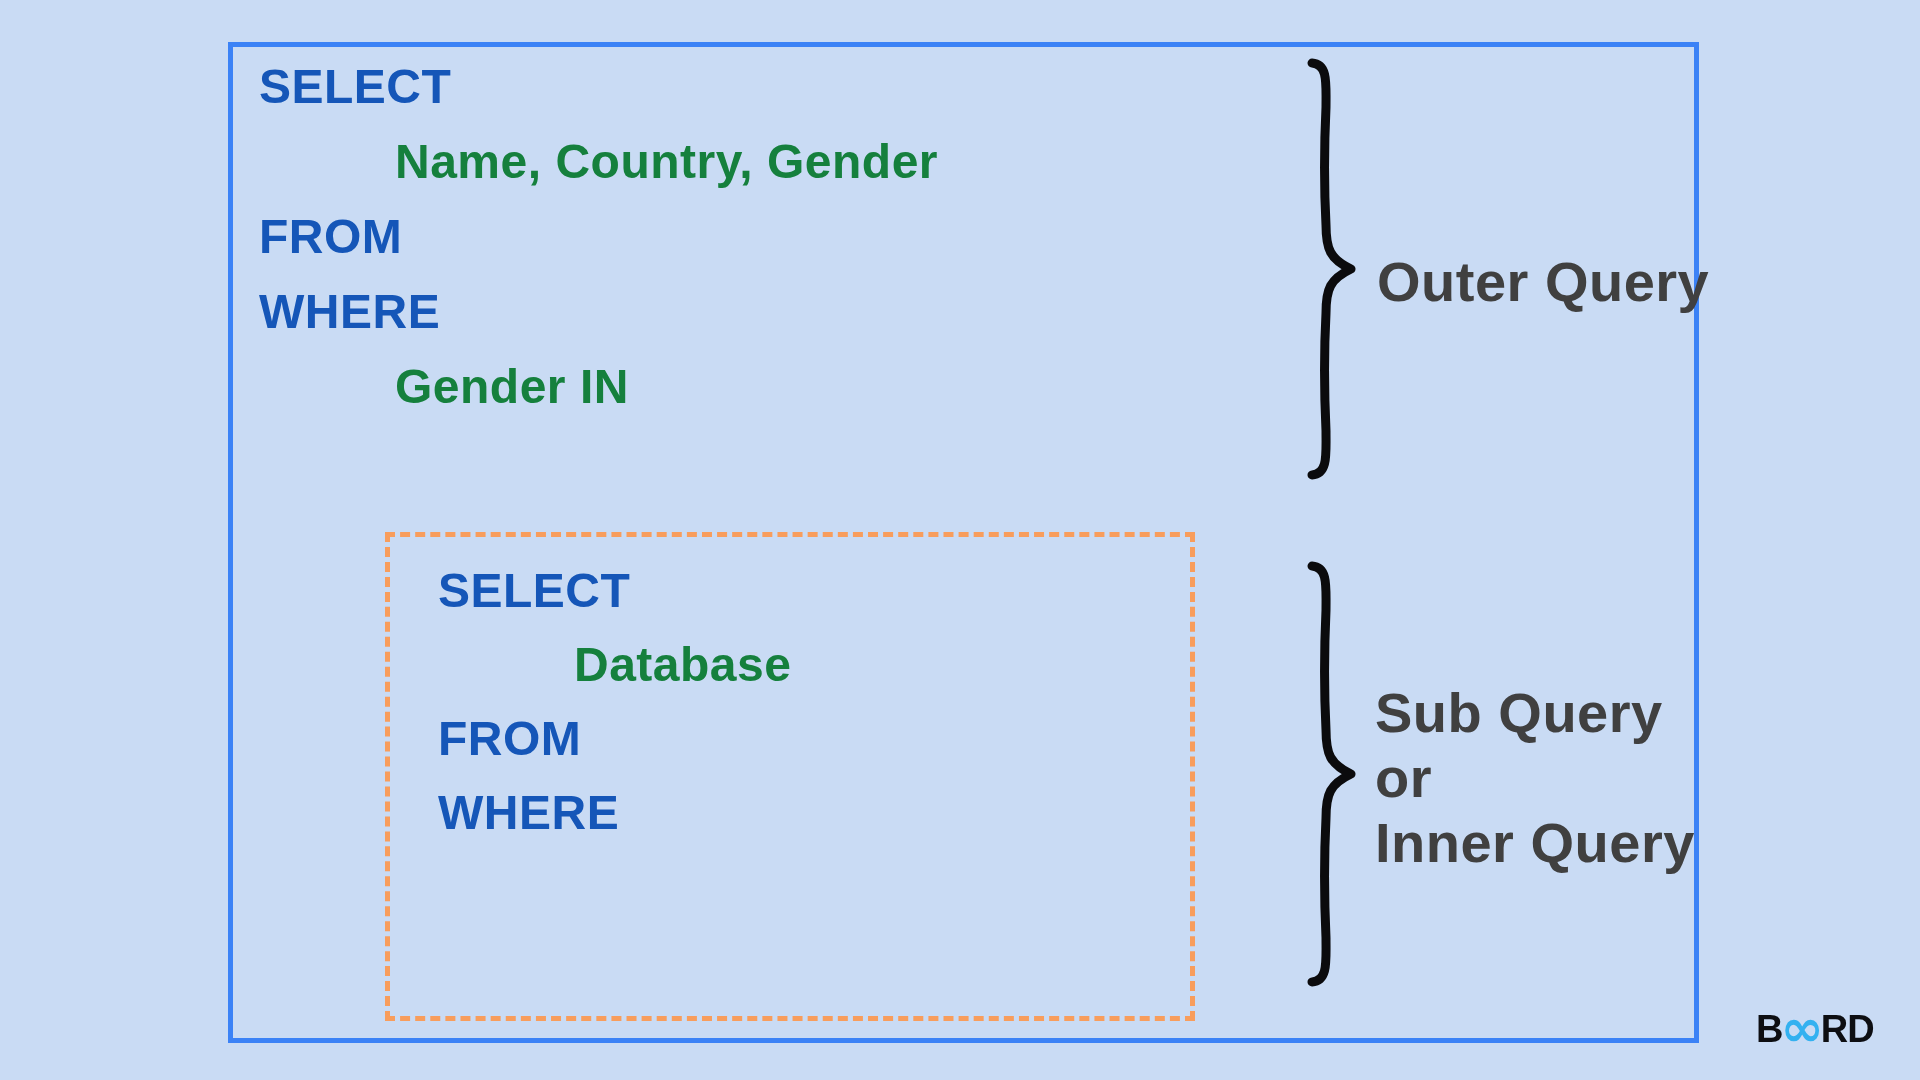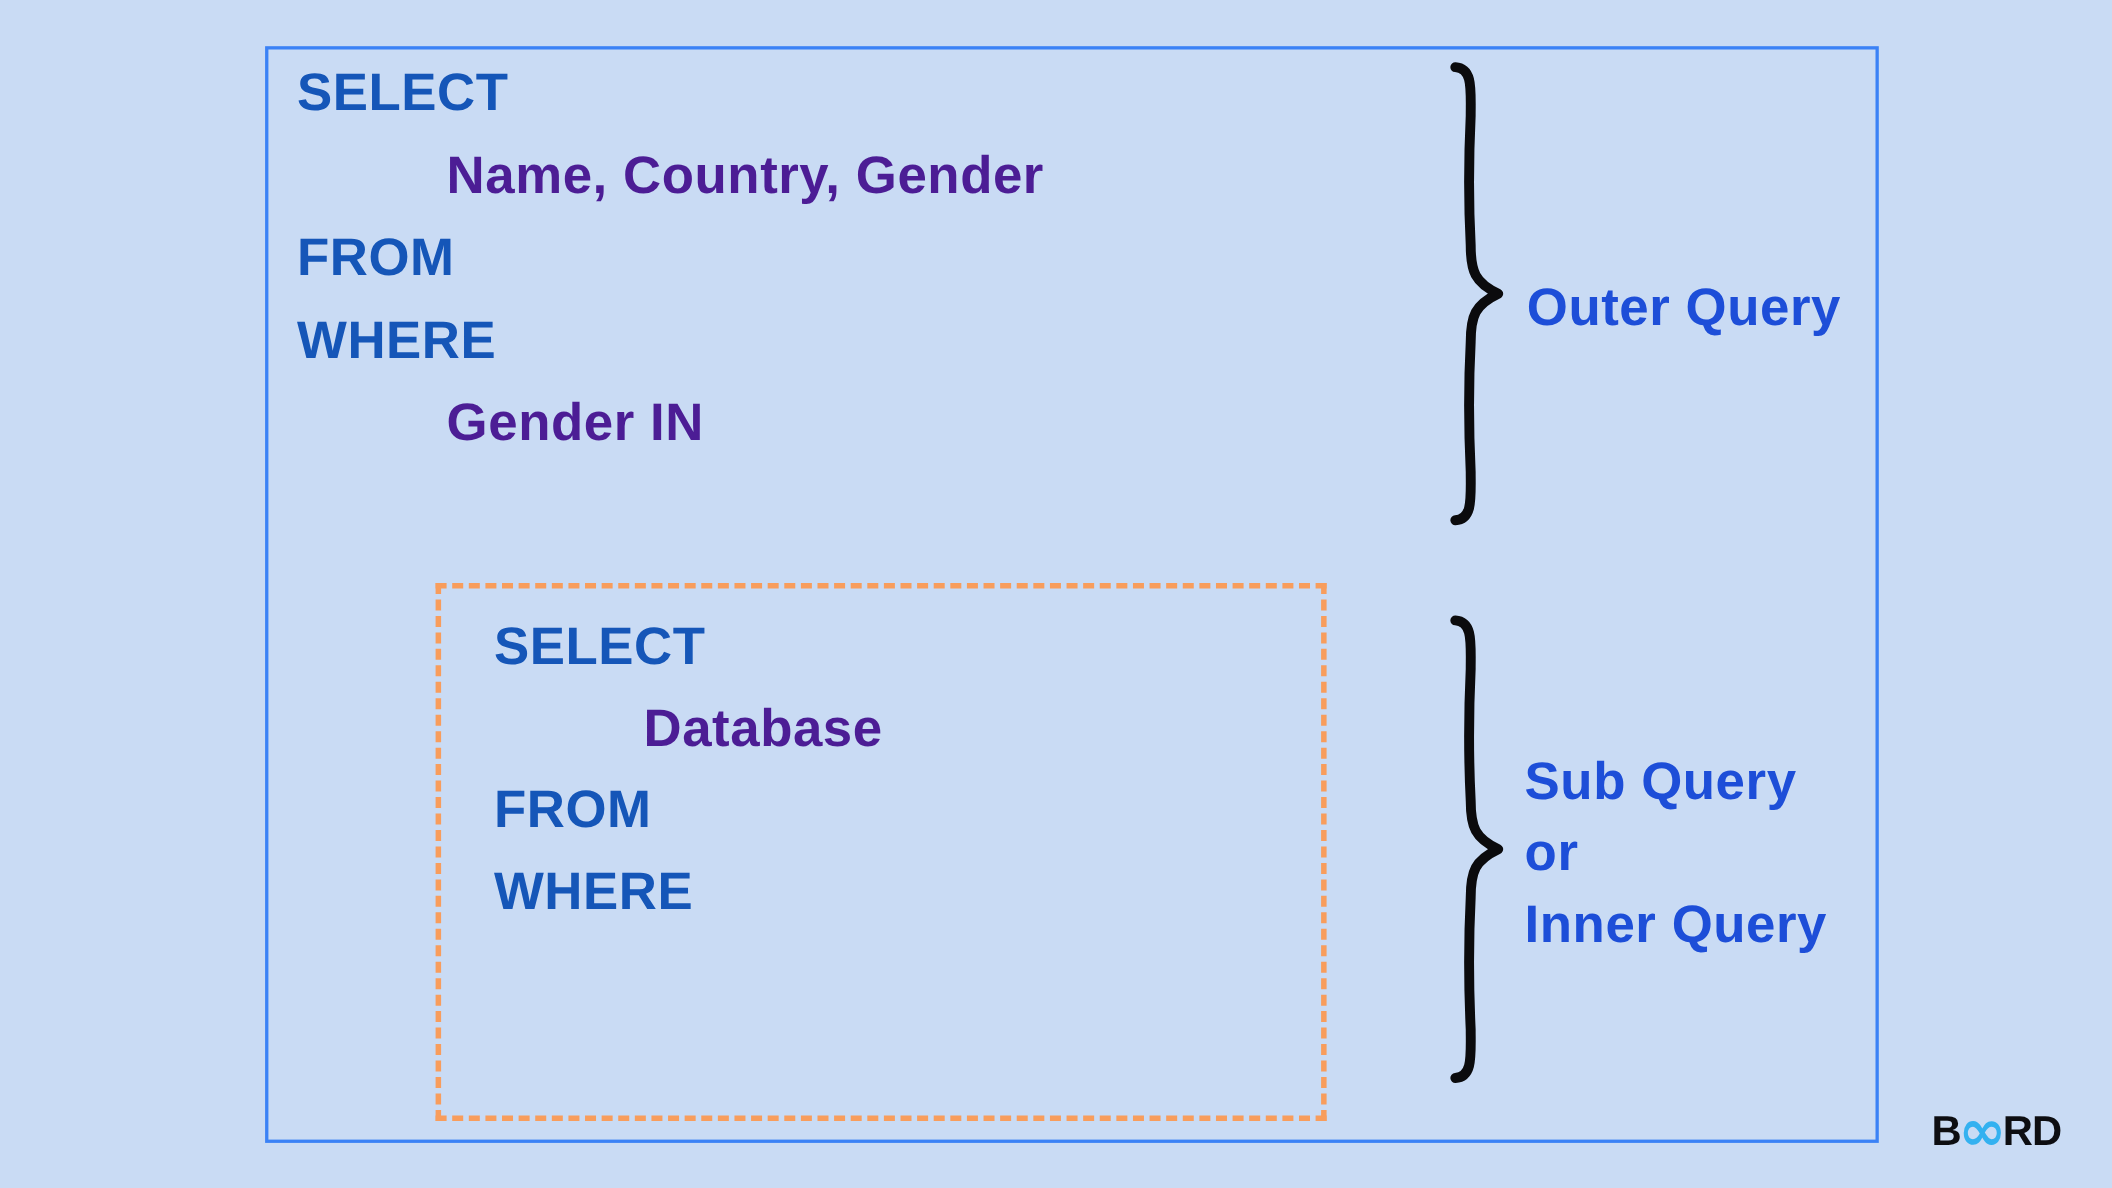--- a/index.html
+++ b/index.html
@@ -7,37 +7,37 @@
     width:1920px;height:1080px;
     background:#c9dbf4;
     font-family:"Liberation Sans","DejaVu Sans",sans-serif;
     overflow:hidden;position:relative;
   }
   .canvas{position:absolute;inset:0;}
 
   
   .main-box{
     position:absolute;
-    left:241px;top:42px;
+    left:228px;top:42px;
     width:1461px;height:991px;
-    border:3px solid #3b82f6;
+    border:5px solid #3b82f6;
     box-sizing:content-box;
     background:transparent;
   }
 
   
   .code{position:absolute;}
   .code .line{
     height:75px;
     display:flex;align-items:center;
     font-size:48px;font-weight:700;
     letter-spacing:.5px;white-space:nowrap;
   }
   .code .kw{color:#1556b8;}
-  .code .val{color:#4c1d95;padding-left:136px;}
+  .code .val{color:#15803d;padding-left:136px;}
 
   .code.outer{left:26px;top:2px;}      
   .code.inner{left:48px;top:16px;}     
   .code.inner .line{height:74px;}
 
   
   .inner-box{
     position:absolute;
     left:152px;top:485px;              
     width:800px;height:479px;
@@ -50,21 +50,21 @@
   .brace.outer-brace{left:1062px;top:10px;height:424px;}   
   .brace.inner-brace{left:1062px;top:513px;height:428px;}  
   .brace path{
     fill:none;stroke:#0b0b0d;stroke-width:9;
     stroke-linecap:round;stroke-linejoin:round;
   }
 
   
   .label{
     position:absolute;
-    font-size:48px;font-weight:700;color:#1d4ed8;
+    font-size:56px;font-weight:700;color:#404040;
     letter-spacing:.5px;white-space:nowrap;
   }
   .outer-label{left:1144px;top:205px;line-height:60px;}    
   .sub-label{
     left:1142px;top:633px;width:300px;                      
     text-align:left;line-height:65px;
   }
 
   
   .logo{

